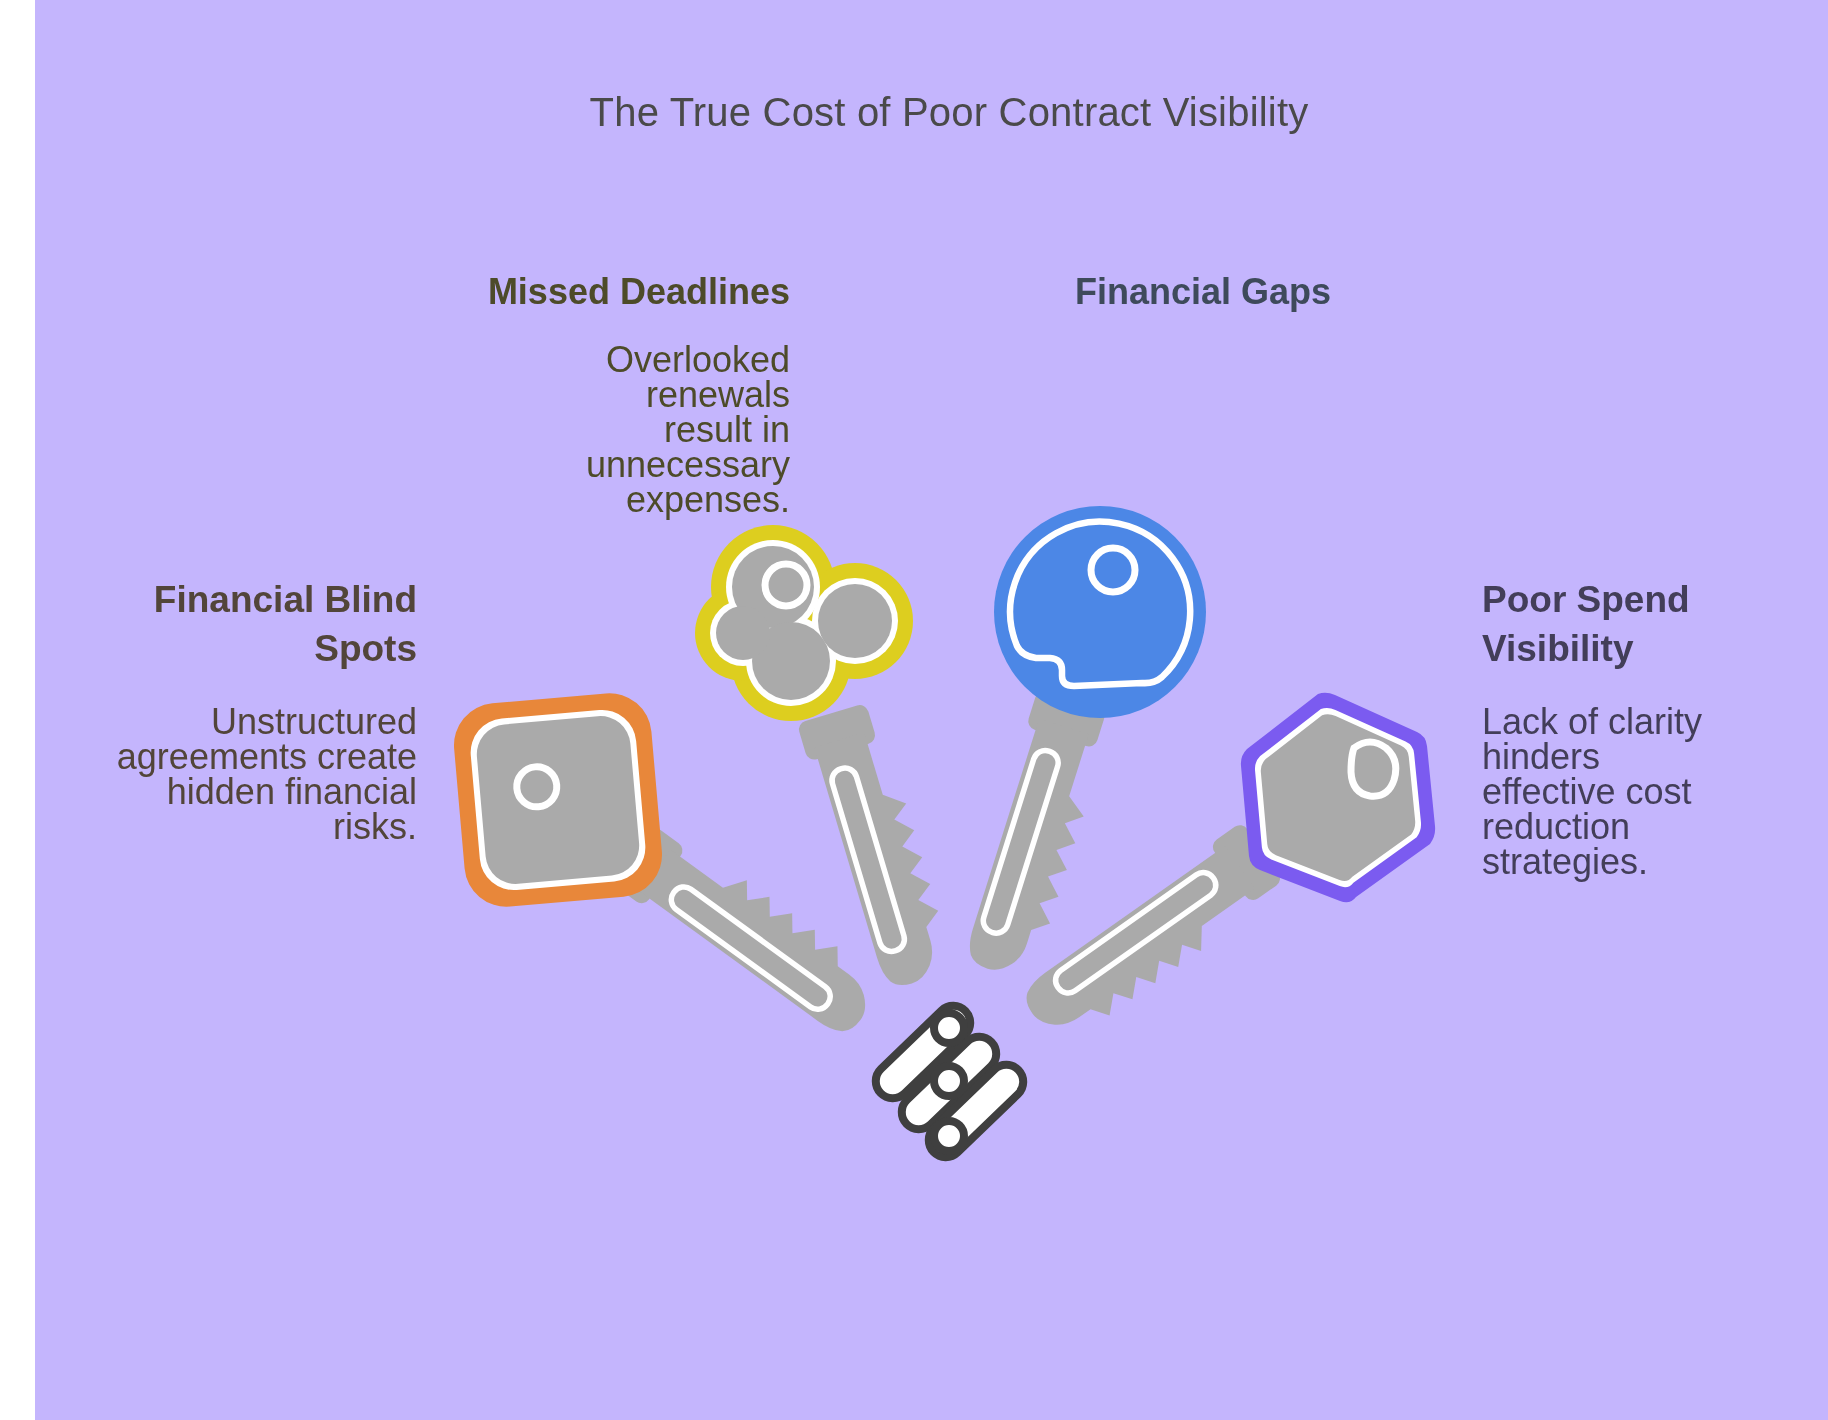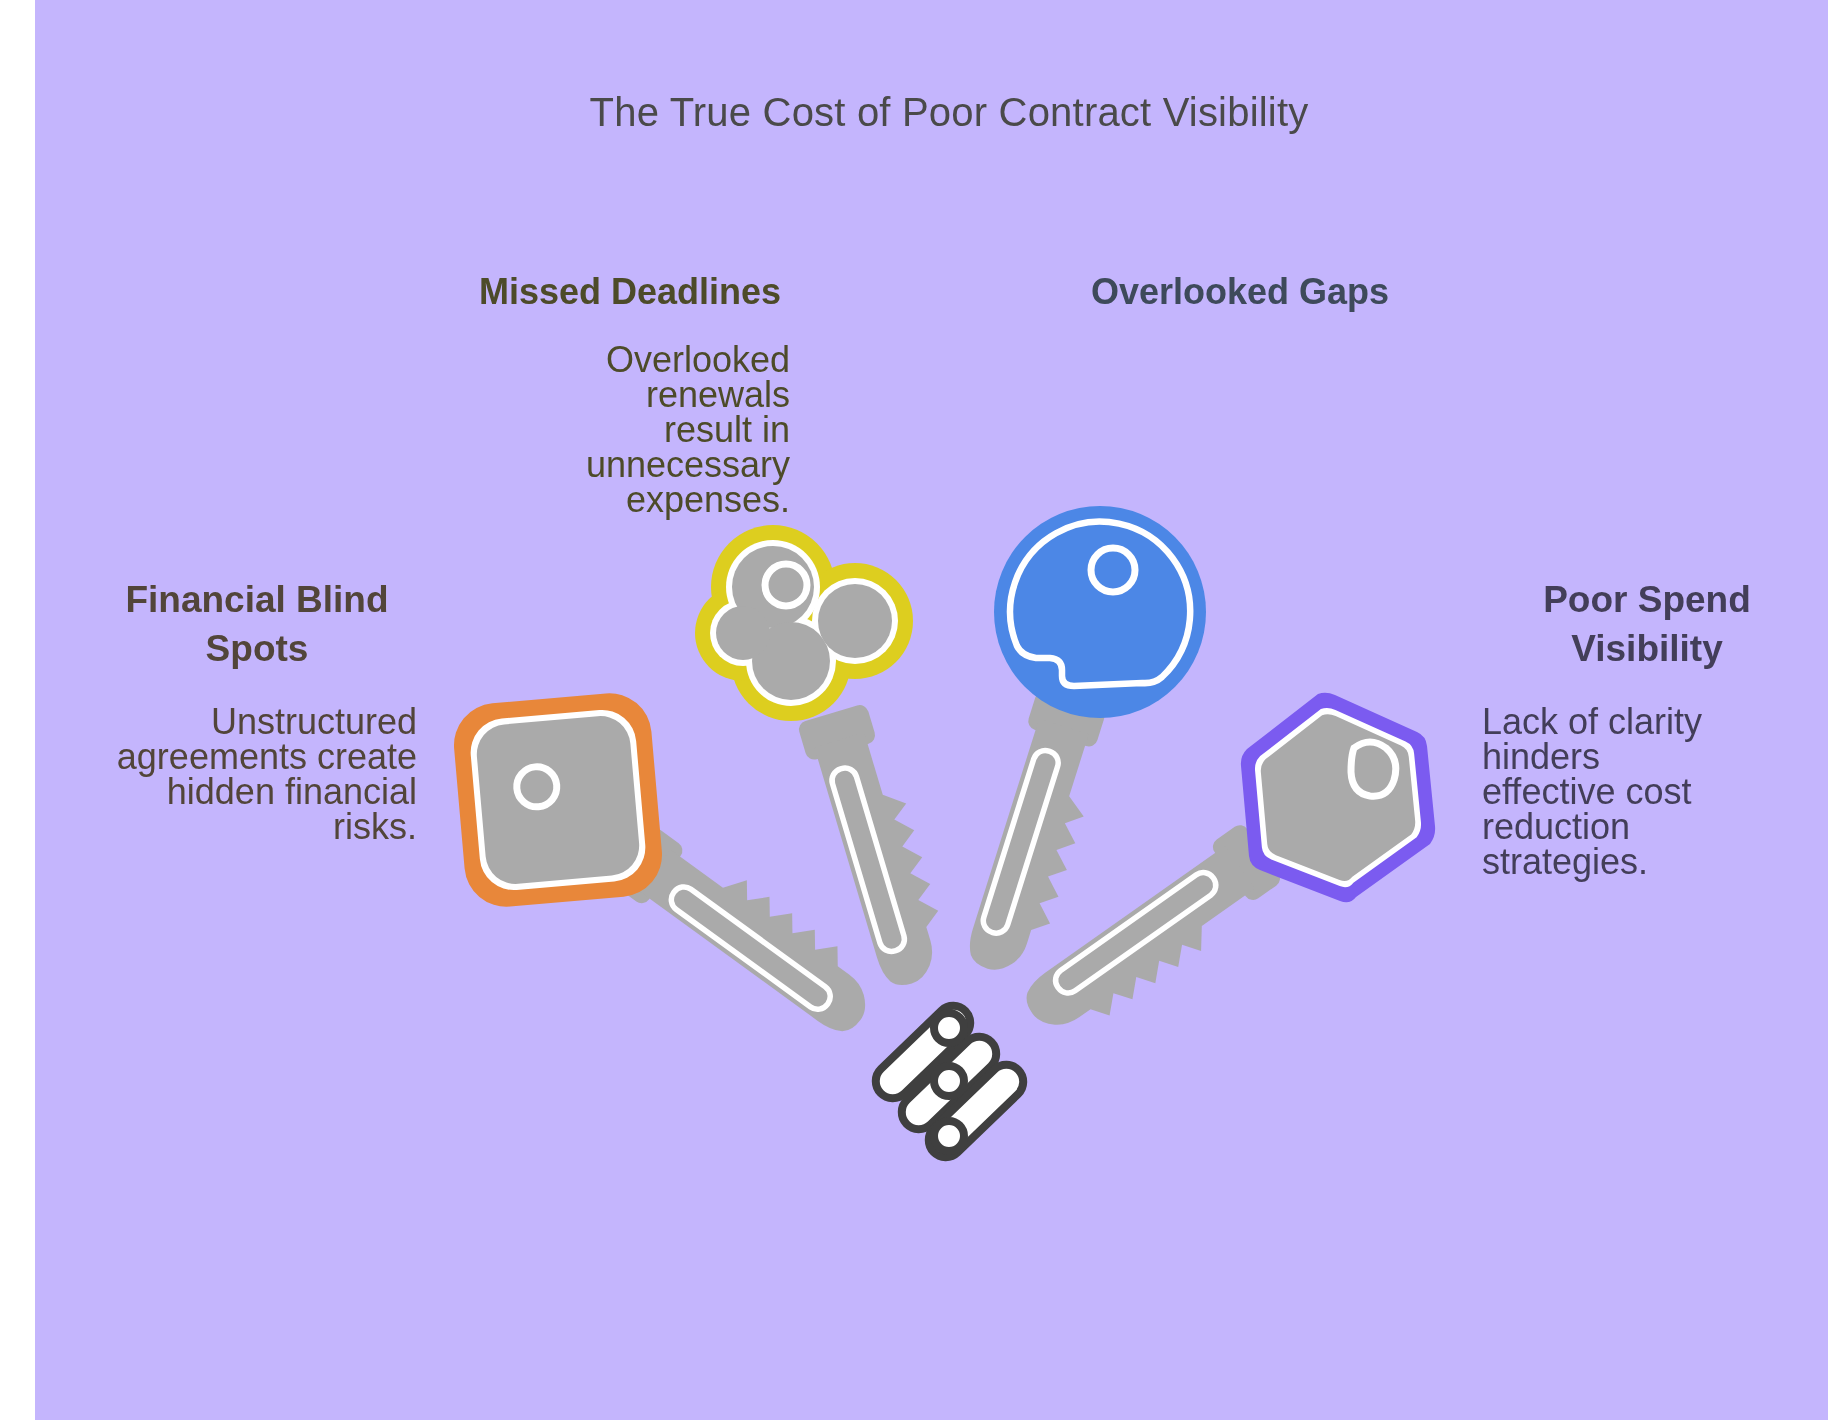--- a/index.html
+++ b/index.html
@@ -9,21 +9,21 @@
   }
   .art { position:absolute; left:0; top:0; width:1828px; height:1420px; }
 
   .page-title {
     position:absolute; left:0; top:88px; width:1828px;
     text-align:center; font-size:40px; line-height:48px; font-weight:400;
     color:var(--title-text); letter-spacing:0.2px;
   }
 
   .block { position:absolute; }
-  .block h2 { margin:0; font-weight:700; white-space:pre-line;text-align:center; }
+  .block h2 { margin:0; font-weight:700; white-space:pre-line; }
   .block p  { margin:0; font-weight:400; white-space:pre-line; }
 
   .block-missed     { left:435px;  top:270px; width:320px; text-align:right; color:var(--missed-text); }
   .block-compliance { left:1040px; top:270px; width:330px; text-align:left;  color:var(--compliance-text); }
   .block-financial  { left:62px;   top:575px; width:320px; text-align:right; color:var(--financial-text); }
   .block-poor       { left:1447px; top:575px; width:330px; text-align:left;  color:var(--poor-text); }
 
   .block-missed h2, .block-compliance h2 { font-size:36px; line-height:44px; margin-bottom:28px; }
   .block-financial h2, .block-poor h2    { font-size:37px; line-height:49px; margin-bottom:31px; }
   .block p { font-size:36px; line-height:35px; }
@@ -121,21 +121,21 @@
   <div class="page-title">The True Cost of Poor Contract Visibility</div>
 
   <div class="block block-missed">
     <h2>Missed Deadlines</h2>
     <p>Overlooked renewals
 result in unnecessary
 expenses.</p>
   </div>
 
   <div class="block block-compliance">
-    <h2>Overlooked Gaps</h2>
+    <h2>Financial Gaps</h2>
   </div>
 
   <div class="block block-financial">
     <h2>Financial Blind
 Spots</h2>
     <p>Unstructured
 agreements create
 hidden financial risks.</p>
   </div>
 

